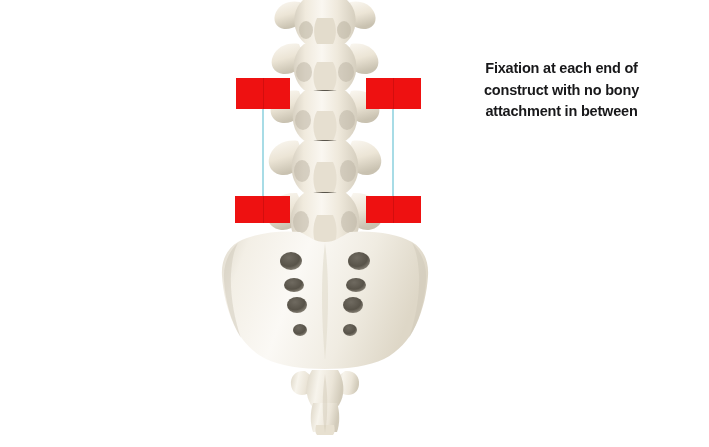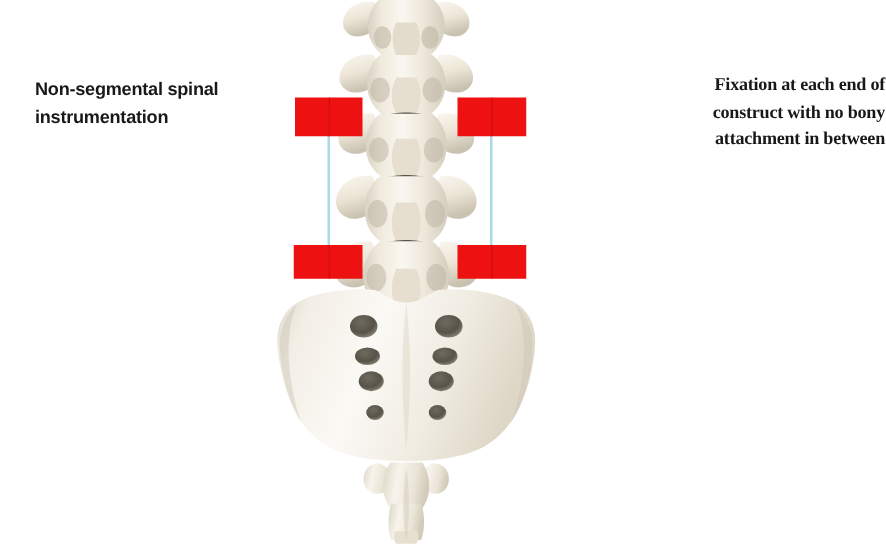--- a/index.html
+++ b/index.html
@@ -30,25 +30,24 @@
     letter-spacing: -0.2px;
     white-space: pre-line;
   }
   #label-left {
     left: 28px;
     top: 62px;
     width: 215px;
     text-align: left;
   }
   #label-right {
-    left: 463px;
+    left: 439px;
     top: 58px;
     width: 245px;
-    text-align: right;
-    font-family: Liberation Serif, serif;
+    text-align: center;
   }
 
   
   #spine-illustration {
     position: absolute;
     left: 0;
     top: 0;
     width: 709px;
     height: 447px;
   }
@@ -255,20 +254,18 @@
       <span class="clamp-divider" style="left:27px;"></span>
     </div>
     <div class="clamp" style="left:235px; top:196px; width:55px; height:27px;">
       <span class="clamp-divider" style="left:28px;"></span>
     </div>
     <div class="clamp" style="left:366px; top:196px; width:55px; height:27px;">
       <span class="clamp-divider" style="left:27px;"></span>
     </div>
   </div>
 
-  <div class="annotation" id="label-left">Non-segmental spinal
-instrumentation</div>
 
   <div class="annotation" id="label-right">Fixation at each end of
 construct with no bony
 attachment in between</div>
 
 </div>
 
 </body></html>

